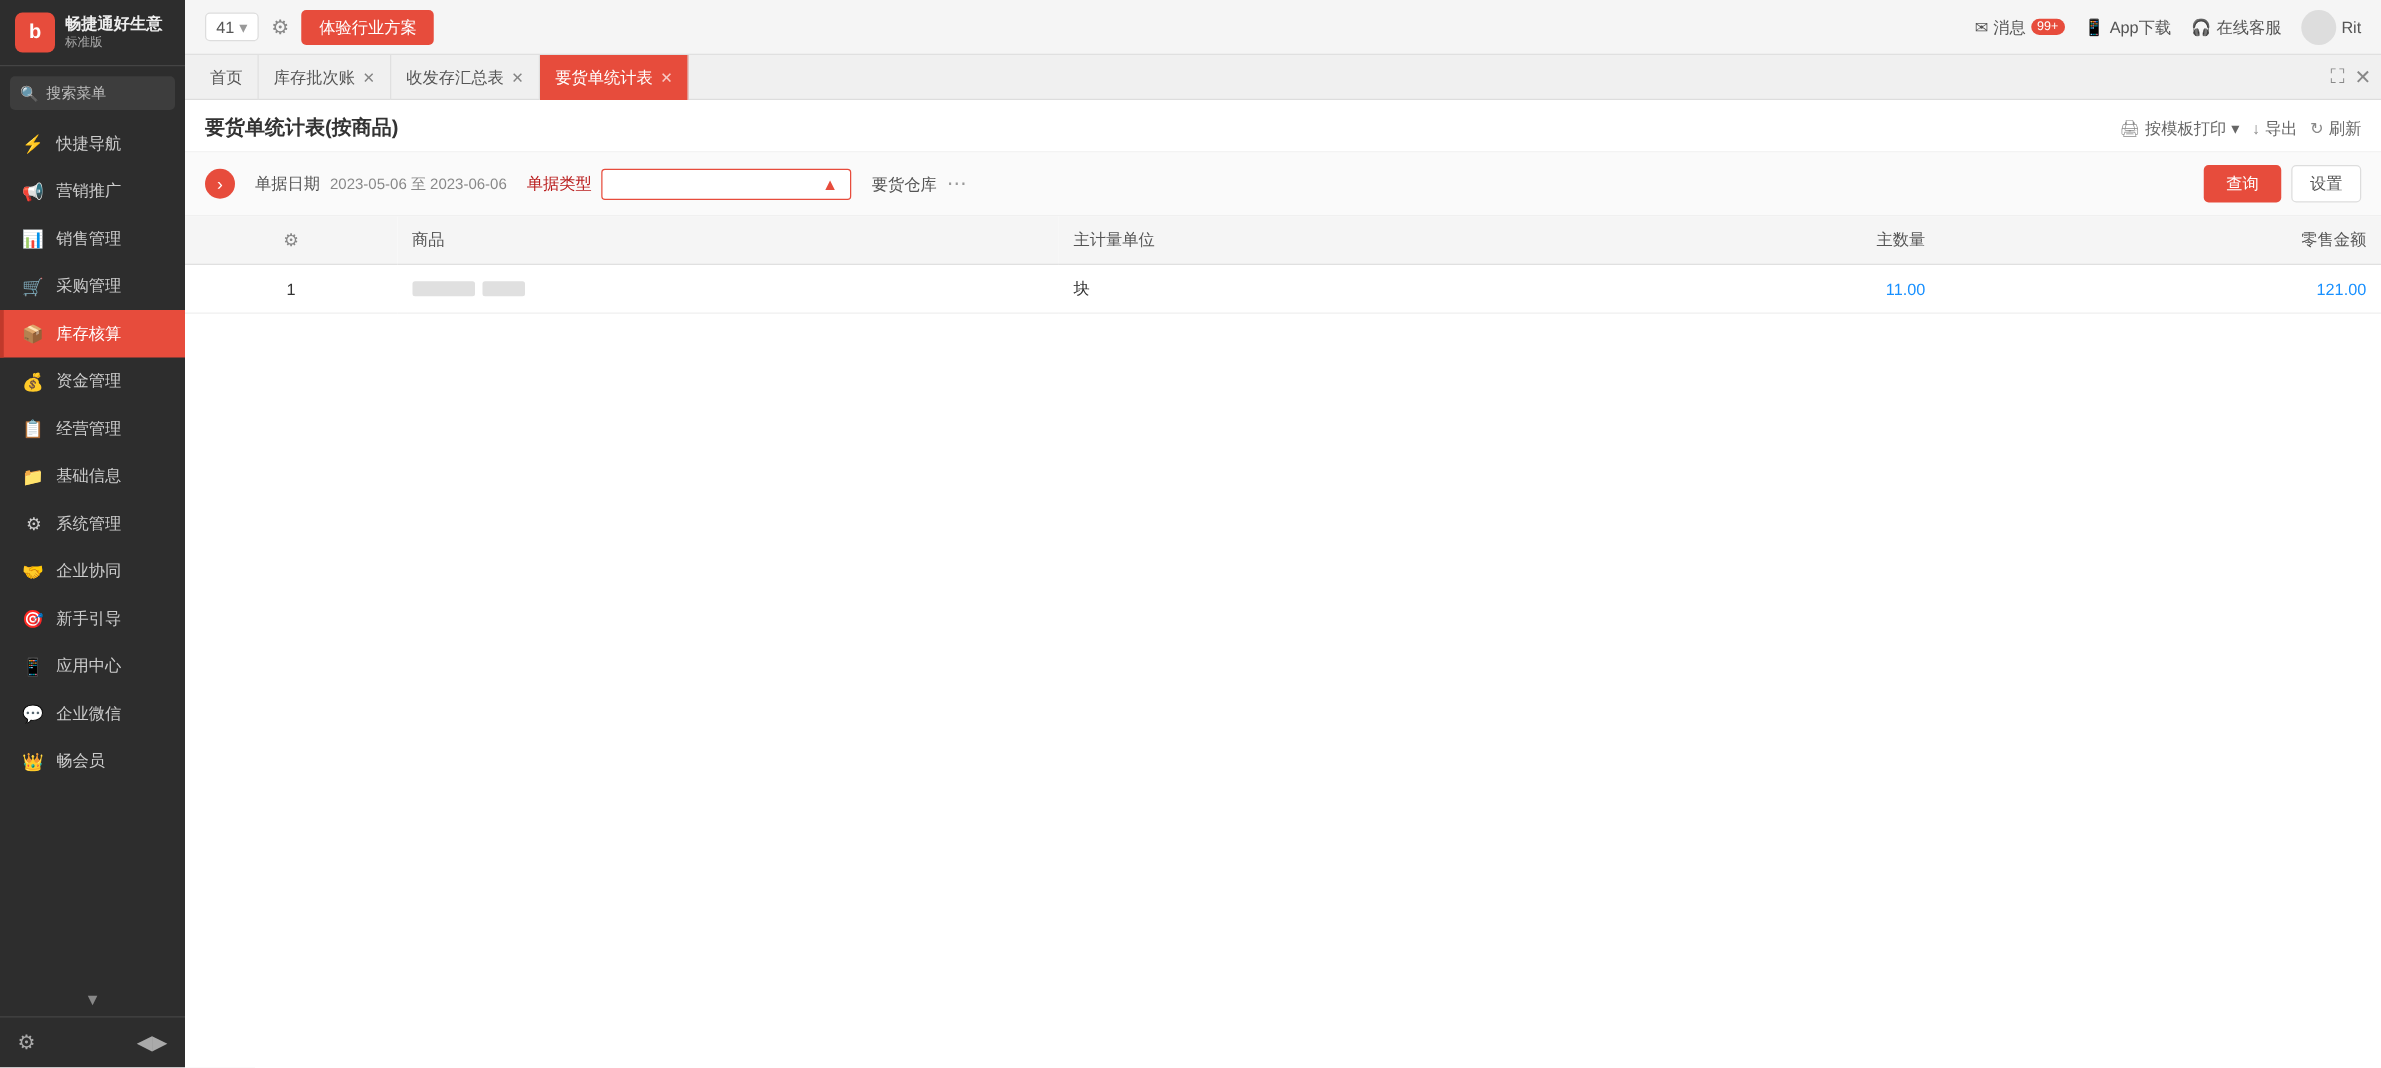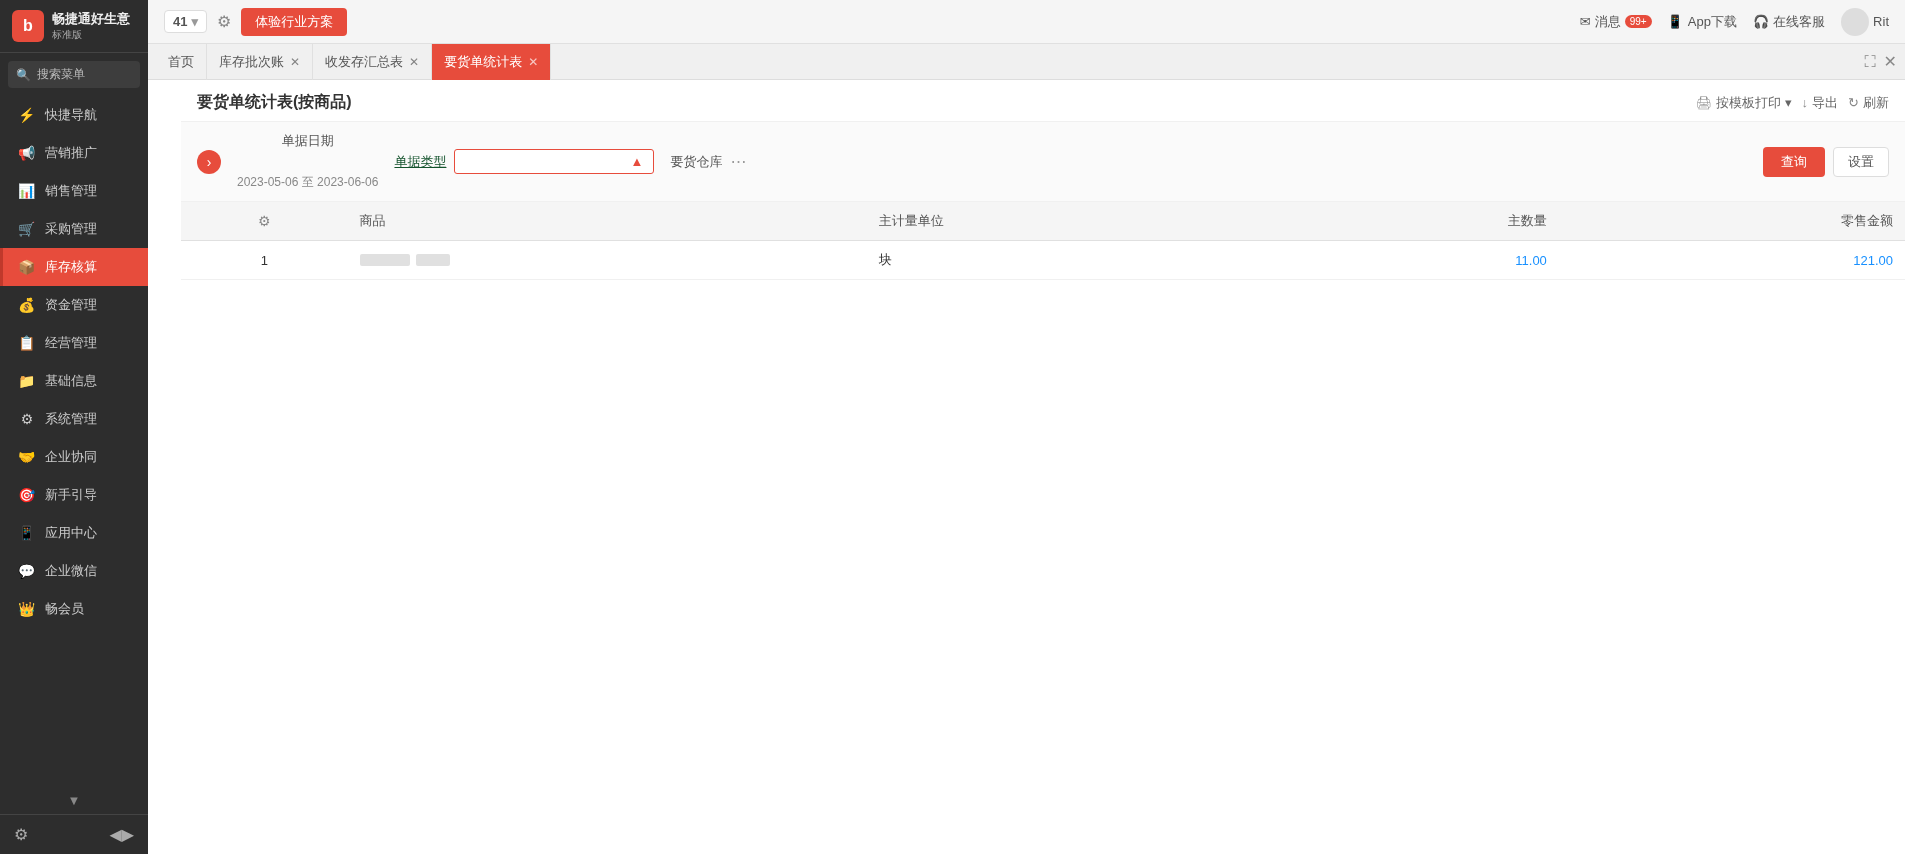--- a/index.html
+++ b/index.html
@@ -118,21 +118,20 @@
     .breadcrumb-select {
       display: flex;
       align-items: center;
       background: white;
       border: 1px solid #ddd;
       border-radius: 4px;
       padding: 3px 8px;
       cursor: pointer;
       font-size: 13px;
       color: #555;
-      font-weight: bold;
     }
     .breadcrumb-select .chevron { margin-left: 4px; color: #999; }
     .gear-btn {
       color: #888;
       cursor: pointer;
       font-size: 16px;
     }
     .trial-btn {
       background: #e74c3c;
       color: white;
@@ -210,21 +209,20 @@
     }
     .tab-ctrl-btn { cursor: pointer; color: #888; font-size: 16px; }
 
     
     .page-content {
       flex: 1;
       background: white;
       overflow-y: auto;
       display: flex;
       flex-direction: column;
-      padding-left: 33px;
     }
 
     
     .page-header {
       display: flex;
       align-items: center;
       justify-content: space-between;
       padding: 12px 16px 8px;
       border-bottom: 1px solid #f0f0f0;
     }
@@ -268,22 +266,21 @@
       display: flex;
       align-items: center;
       justify-content: center;
       cursor: pointer;
       font-size: 14px;
       flex-shrink: 0;
     }
     .filter-group {
       display: flex;
       align-items: center;
-      gap: 24px;
-      flex-direction: column;
+      gap: 8px;
     }
     .filter-label { color: #555; font-size: 13px; }
     .date-btns {
       display: flex;
       gap: 6px;
       align-items: center;
     }
     .date-btn {
       padding: 3px 8px;
       border: 1px solid #ddd;
@@ -313,21 +310,21 @@
     .date-range {
       font-size: 12px;
       color: #888;
     }
 
     .filter-type-group {
       display: flex;
       align-items: center;
       gap: 8px;
     }
-    .filter-type-label { color: #14532d; font-size: 13px; text-decoration: underline; }
+    .filter-type-label { color: #b91c1c; font-size: 13px; }
     .filter-select-box {
       border: 1px solid #e74c3c;
       border-radius: 3px;
       padding: 4px 10px;
       min-width: 200px;
       display: flex;
       align-items: center;
       justify-content: space-between;
       cursor: pointer;
       background: white;

